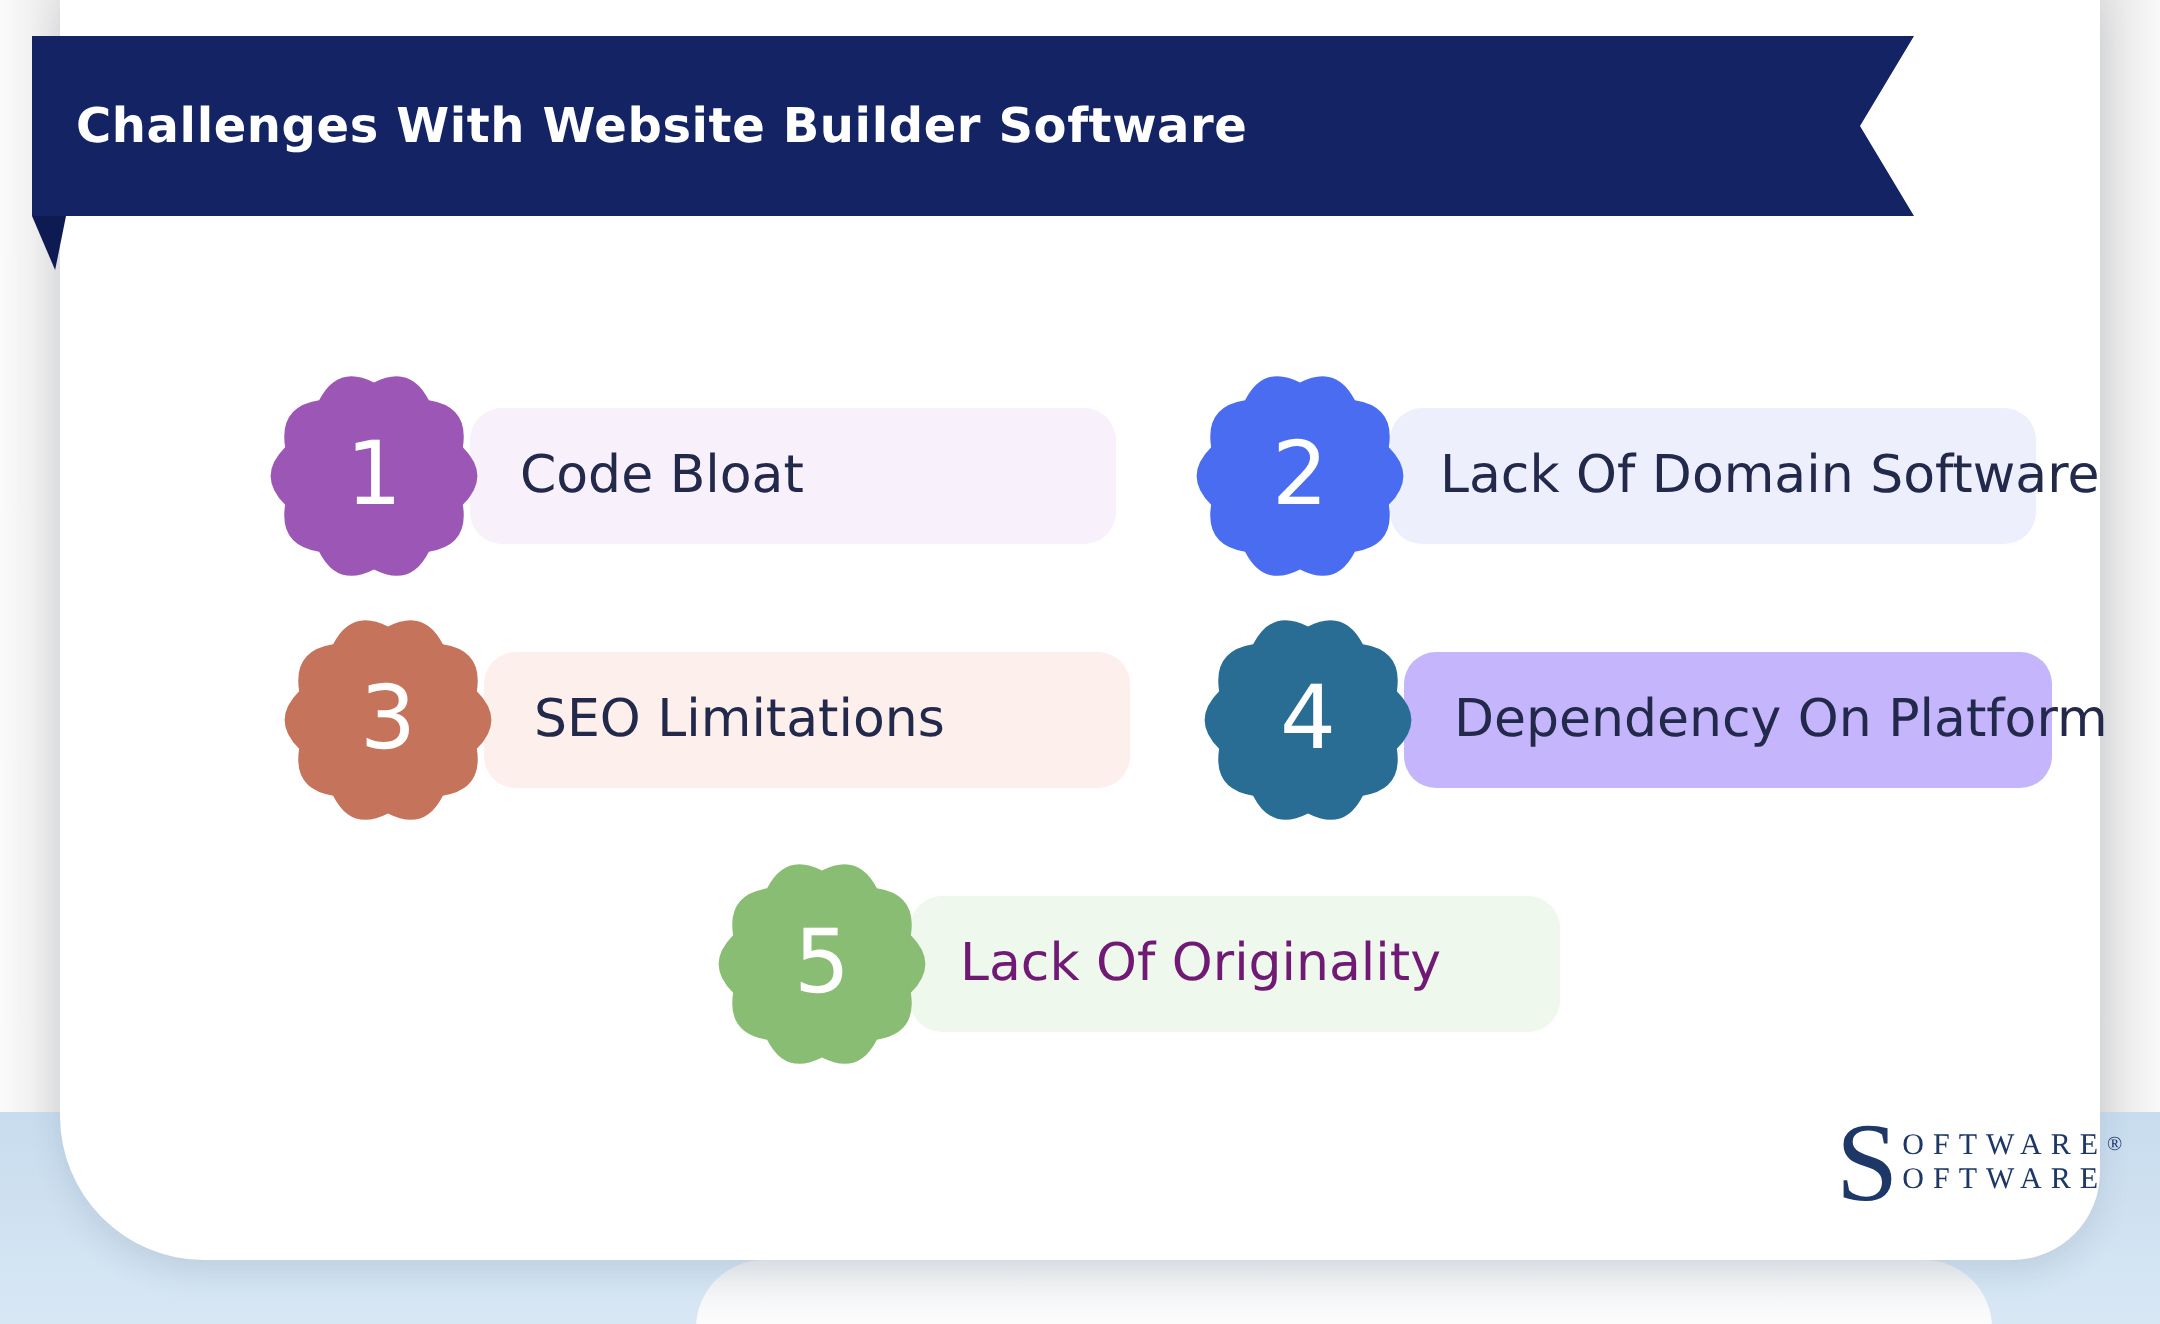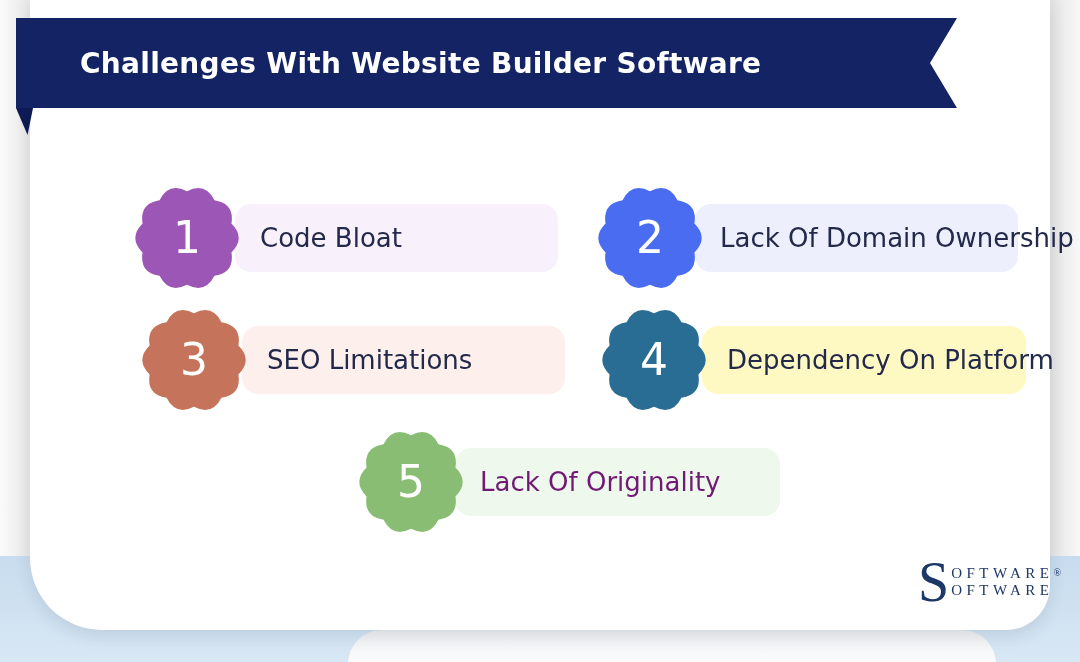--- a/index.html
+++ b/index.html
@@ -14,22 +14,22 @@
   .next-card-bump{position:absolute;left:348px;top:630px;width:648px;height:34px;
     border-radius:42px 42px 0 0;background:linear-gradient(180deg,#eceff1,#fdfdfd);}
   .card{position:absolute;left:30px;top:0;width:1020px;height:630px;background:#ffffff;
     border-radius:0 0 44px 72px;box-shadow:0 6px 16px rgba(40,60,90,.12);}
   
   .ribbon{position:absolute;left:16px;top:18px;width:941px;height:90px;
     clip-path:polygon(0 0,100% 0,calc(100% - 27px) 50%,100% 100%,0 100%);
     display:flex;align-items:center;}
   .ribbon-fold{position:absolute;left:16px;top:108px;width:17px;height:27px;
     background:#0d1b52;clip-path:polygon(0 0,100% 0,68% 100%);}
-  .ribbon-title{color:#ffffff;font-size:28px;font-weight:700;letter-spacing:.3px;
-    padding-left:64px;white-space:nowrap;}
+  .ribbon-title{color:#ffffff;font-size:24px;font-weight:700;letter-spacing:.3px;
+    padding-left:22px;white-space:nowrap;}
   
   .item{position:absolute;}
   .pill{position:absolute;height:68px;border-radius:16px;display:flex;align-items:center;}
   .pill-label{font-size:26px;font-weight:500;padding-left:25px;white-space:nowrap;}
   .badge{position:absolute;width:122px;height:122px;display:flex;align-items:center;justify-content:center;}
   .badge svg{position:absolute;inset:0;width:100%;height:100%;}
   .badge-number{position:relative;color:#ffffff;font-size:44px;font-weight:500;line-height:1;}
   .pill-1{left:205px;top:204px;width:323px;}
   .badge-1{left:96px;top:177px;}
   .pill-2{left:665px;top:204px;width:323px;}
@@ -66,21 +66,21 @@
       <div class="badge badge-1">
         <svg viewBox="0 0 120 120">
           <path d="M103.7 45.8 Q118 60 103.7 74.2 Q106.9 94.1 87 97.2 Q77.9 115.2 60 106 Q42.1 115.2 33 97.2 Q13.1 94.1 16.3 74.2 Q2 60 16.3 45.8 Q13.1 25.9 33 22.8 Q42.1 4.8 60 14 Q77.9 4.8 87 22.8 Q106.9 25.9 103.7 45.8 Z" fill="#9c57b6"></path>
         </svg>
         <span class="badge-number">1</span>
       </div>
     </div>
 
     <div class="item">
       <div class="pill pill-2" style="background-color: rgb(237, 239, 252);">
-        <span class="pill-label" style="color: rgb(35, 41, 74);">Lack Of Domain Ownership</span>
+        <span class="pill-label" style="color: rgb(35, 41, 74);">Lack Of Domain Software</span>
       </div>
       <div class="badge badge-2">
         <svg viewBox="0 0 120 120">
           <path d="M103.7 45.8 Q118 60 103.7 74.2 Q106.9 94.1 87 97.2 Q77.9 115.2 60 106 Q42.1 115.2 33 97.2 Q13.1 94.1 16.3 74.2 Q2 60 16.3 45.8 Q13.1 25.9 33 22.8 Q42.1 4.8 60 14 Q77.9 4.8 87 22.8 Q106.9 25.9 103.7 45.8 Z" fill="#4a6cf0"></path>
         </svg>
         <span class="badge-number">2</span>
       </div>
     </div>
 
     <div class="item">
@@ -89,21 +89,21 @@
       </div>
       <div class="badge badge-3">
         <svg viewBox="0 0 120 120">
           <path d="M103.7 45.8 Q118 60 103.7 74.2 Q106.9 94.1 87 97.2 Q77.9 115.2 60 106 Q42.1 115.2 33 97.2 Q13.1 94.1 16.3 74.2 Q2 60 16.3 45.8 Q13.1 25.9 33 22.8 Q42.1 4.8 60 14 Q77.9 4.8 87 22.8 Q106.9 25.9 103.7 45.8 Z" fill="#c5745b"></path>
         </svg>
         <span class="badge-number">3</span>
       </div>
     </div>
 
     <div class="item">
-      <div class="pill pill-4" style="background-color: #fef9c3;">
+      <div class="pill pill-4" style="background-color: #c4b5fd;">
         <span class="pill-label" style="color: rgb(35, 41, 74);">Dependency On Platform</span>
       </div>
       <div class="badge badge-4">
         <svg viewBox="0 0 120 120">
           <path d="M103.7 45.8 Q118 60 103.7 74.2 Q106.9 94.1 87 97.2 Q77.9 115.2 60 106 Q42.1 115.2 33 97.2 Q13.1 94.1 16.3 74.2 Q2 60 16.3 45.8 Q13.1 25.9 33 22.8 Q42.1 4.8 60 14 Q77.9 4.8 87 22.8 Q106.9 25.9 103.7 45.8 Z" fill="#2a6d94"></path>
         </svg>
         <span class="badge-number">4</span>
       </div>
     </div>
 

